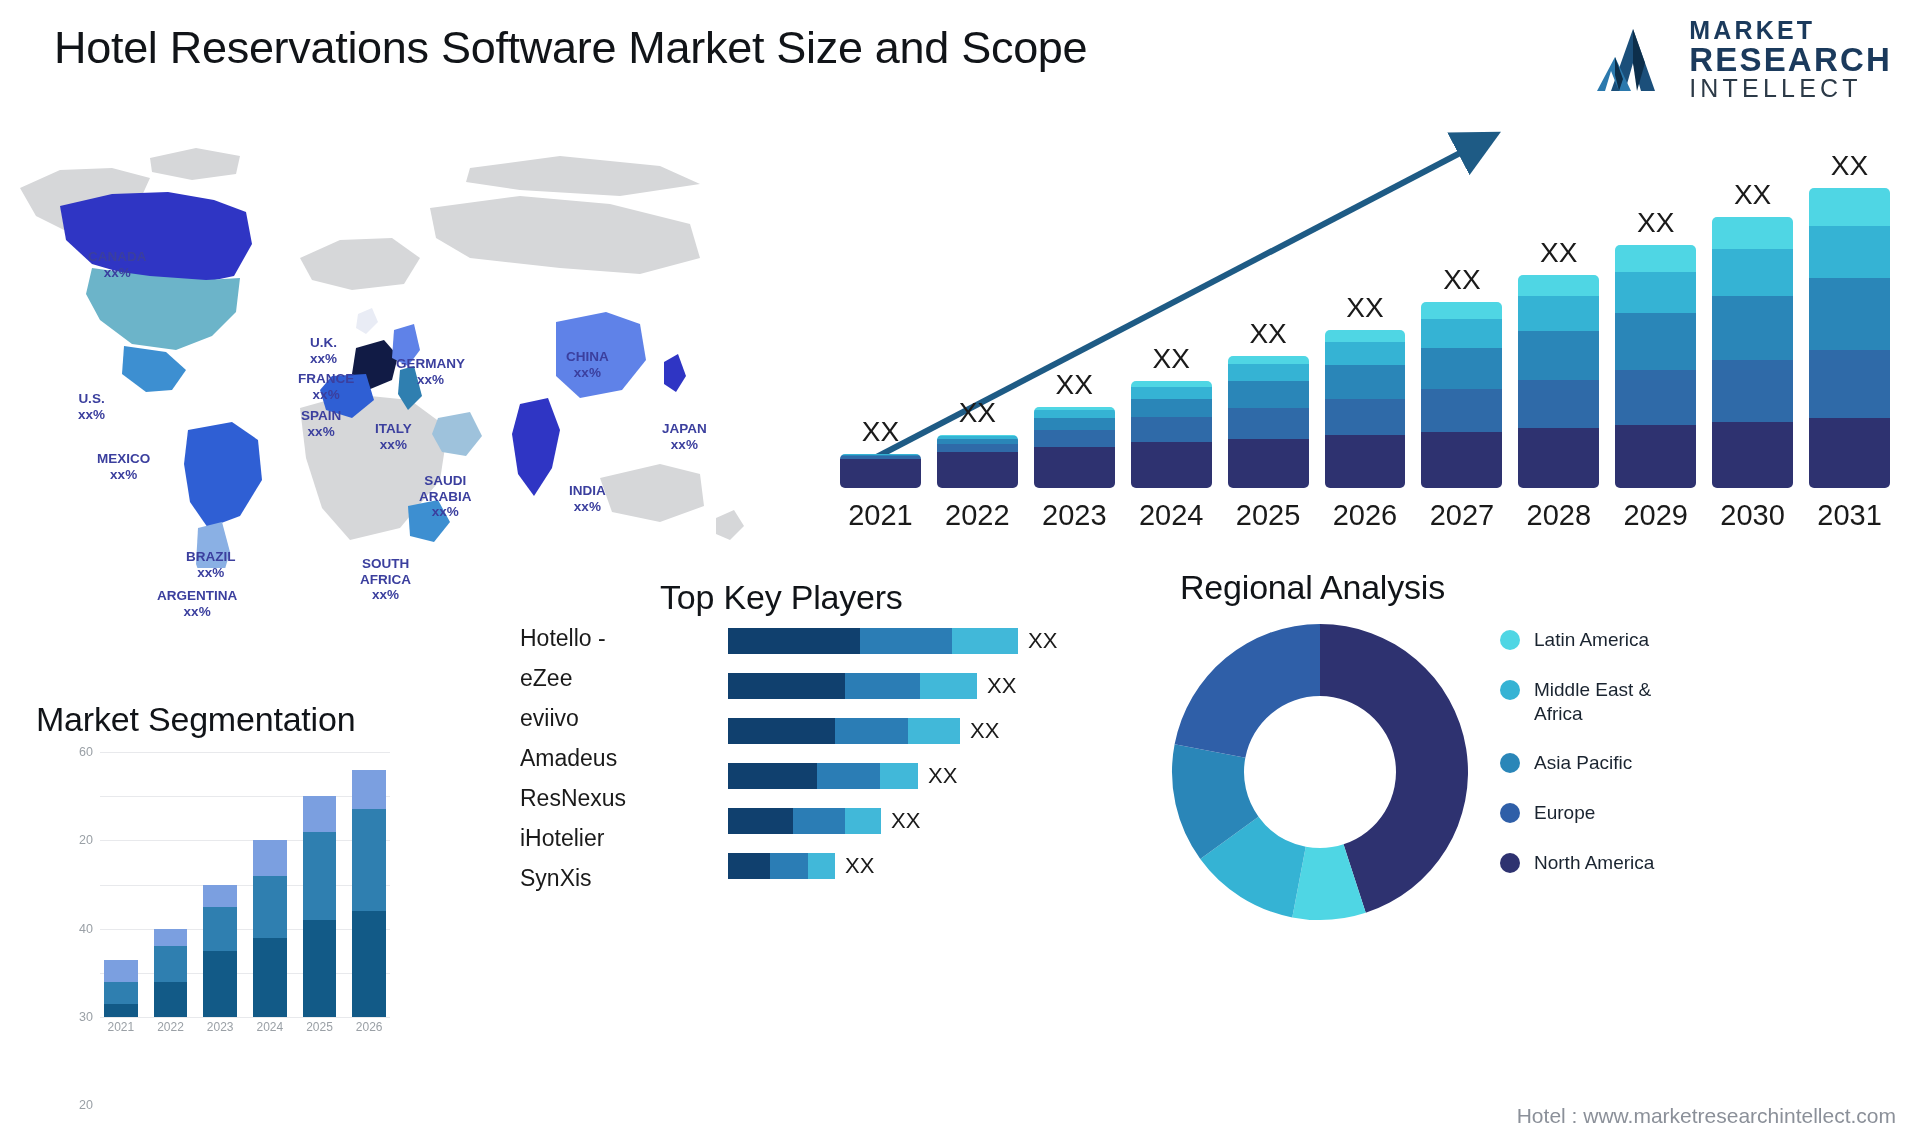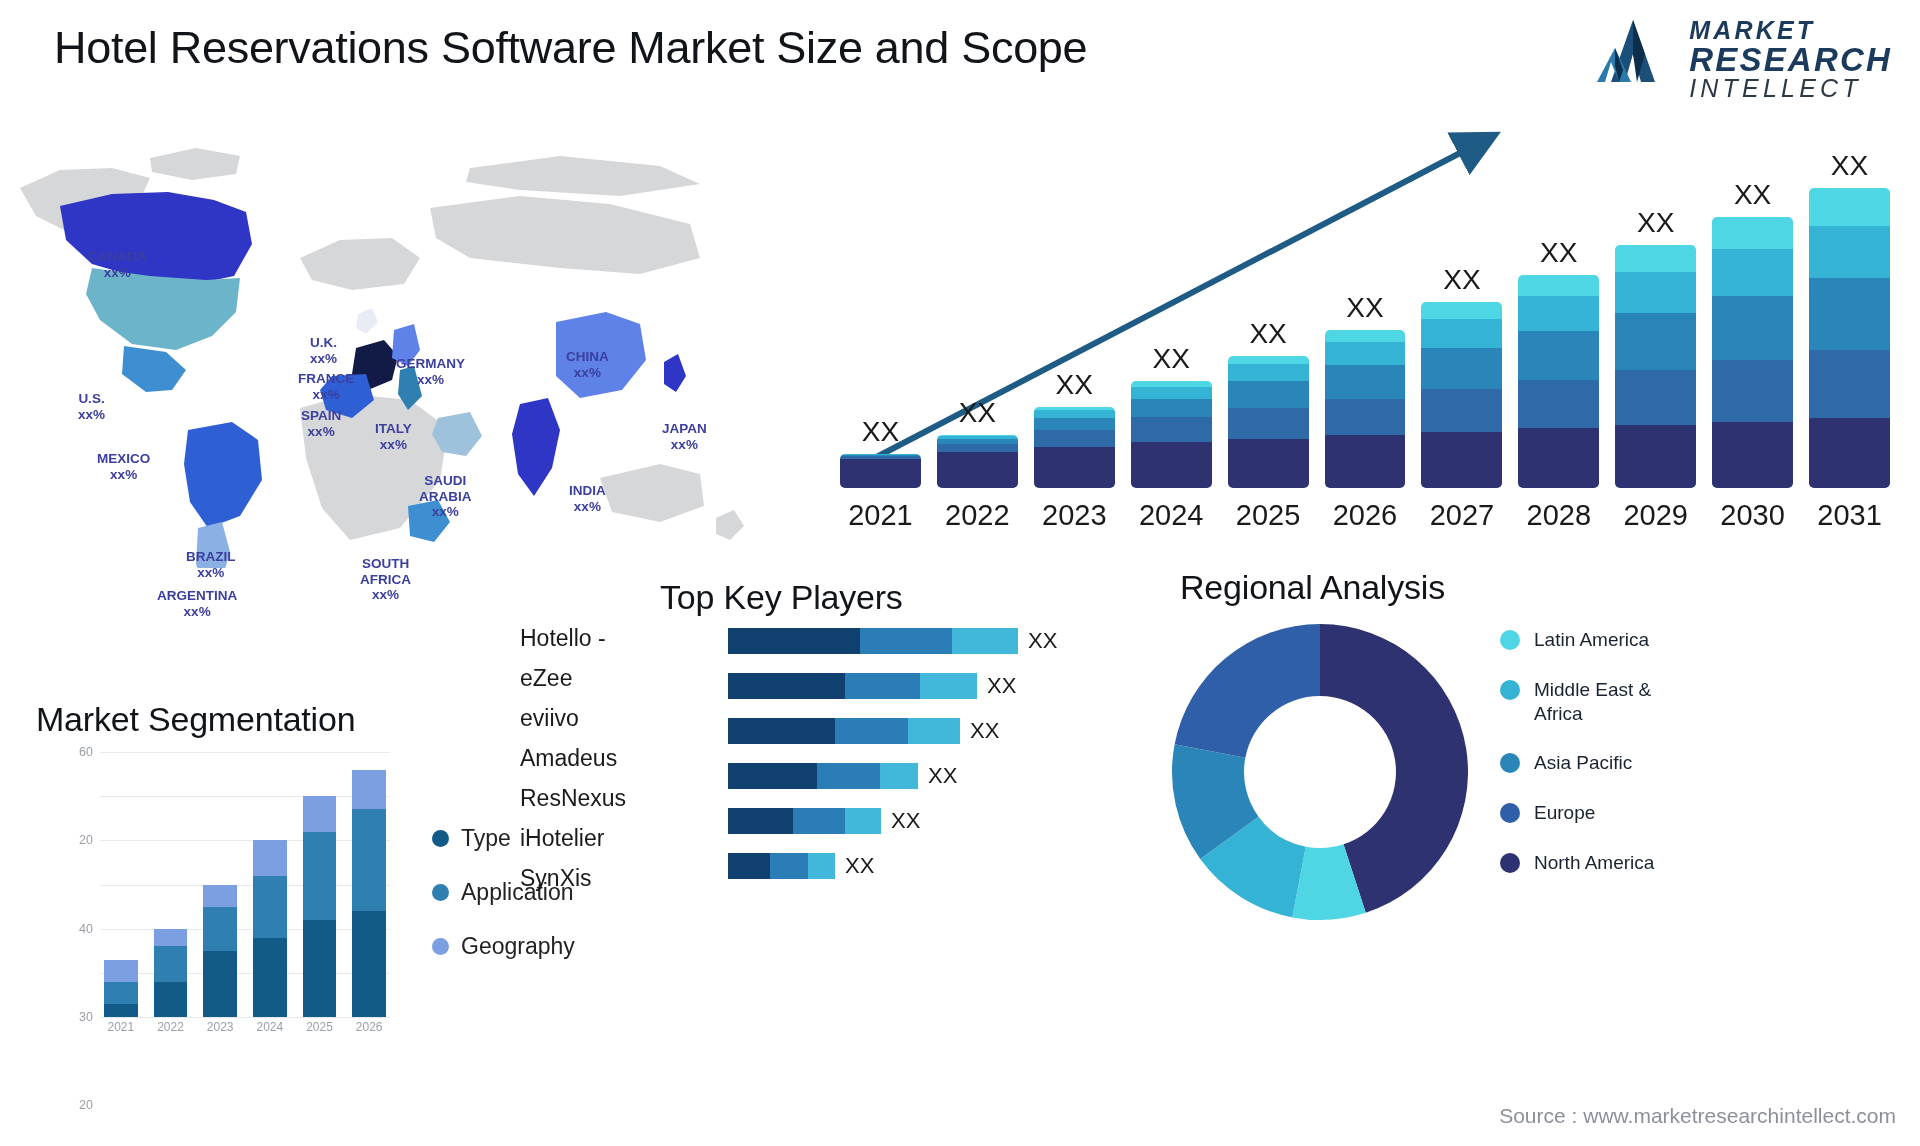--- a/index.html
+++ b/index.html
@@ -11,21 +11,21 @@
     overflow: hidden;
   }
   .page { position: relative; width: 1920px; height: 1146px; background: #fff; }
 
   
   #page-title {
     position: absolute; left: 54px; top: 22px;
     font-size: 45px; font-weight: 400; color: #111418;
     letter-spacing: -0.3px; white-space: nowrap;
   }
-  #brand-logo { position: absolute; right: 28px; top: 18px; display: flex; gap: 20px; font-style: italic; }
+  #brand-logo { position: absolute; right: 28px; top: 18px; display: flex; align-items: center; gap: 20px; }
   #brand-logo .mark { width: 72px; height: 66px; }
   #brand-logo .wordmark { display: flex; flex-direction: column; line-height: 1.0; }
   .wm-top { font-size: 25px; font-weight: 700; color: #1b3a5c; letter-spacing: 3.2px; }
   .wm-mid { font-size: 33px; font-weight: 700; color: #1b3a5c; letter-spacing: 2.2px; }
   .wm-bot { font-size: 25px; font-weight: 400; color: #2c3a47; letter-spacing: 4.2px; }
 
   
   #world-map { position: absolute; left: 0px; top: 108px; width: 820px; height: 460px; }
   .map-label {
     position: absolute; color: #3b3f9e; font-size: 13.5px; font-weight: 700;
@@ -353,34 +353,20 @@
         </div>
       <div class="seg-xaxis">
           <div class="seg-xtick">2021</div>
           <div class="seg-xtick">2022</div>
           <div class="seg-xtick">2023</div>
           <div class="seg-xtick">2024</div>
           <div class="seg-xtick">2025</div>
           <div class="seg-xtick">2026</div>
         </div>
     </div>
-    <div id="seg-legend">
-        <div class="seg-lg-item">
-          <span class="seg-lg-dot" style="background: rgb(18, 90, 135);"></span>
-          <span class="seg-lg-label">Type</span>
-        </div>
-        <div class="seg-lg-item">
-          <span class="seg-lg-dot" style="background: rgb(47, 127, 176);"></span>
-          <span class="seg-lg-label">Application</span>
-        </div>
-        <div class="seg-lg-item">
-          <span class="seg-lg-dot" style="background: rgb(123, 159, 224);"></span>
-          <span class="seg-lg-label">Geography</span>
-        </div>
-      </div>
   </div>
 
   <div id="players">
     <div class="sec-title" id="players-title">Top Key Players</div>
     <div class="pl-names">
         <div class="pl-name">Hotello -</div>
         <div class="pl-name">eZee</div>
         <div class="pl-name">eviivo</div>
         <div class="pl-name">Amadeus</div>
         <div class="pl-name">ResNexus</div>
@@ -465,15 +451,15 @@
           <span class="reg-dot" style="background: rgb(47, 95, 168);"></span>
           <span class="reg-label">Europe</span>
         </div>
         <div class="reg-item">
           <span class="reg-dot" style="background: rgb(46, 50, 112);"></span>
           <span class="reg-label">North America</span>
         </div>
       </div>
   </div>
 
-  <div id="source">Source : www.marketresearchintellect.com</div>
+  <div id="source">Hotel : www.marketresearchintellect.com</div>
 
 </div>
 
 </body></html>

